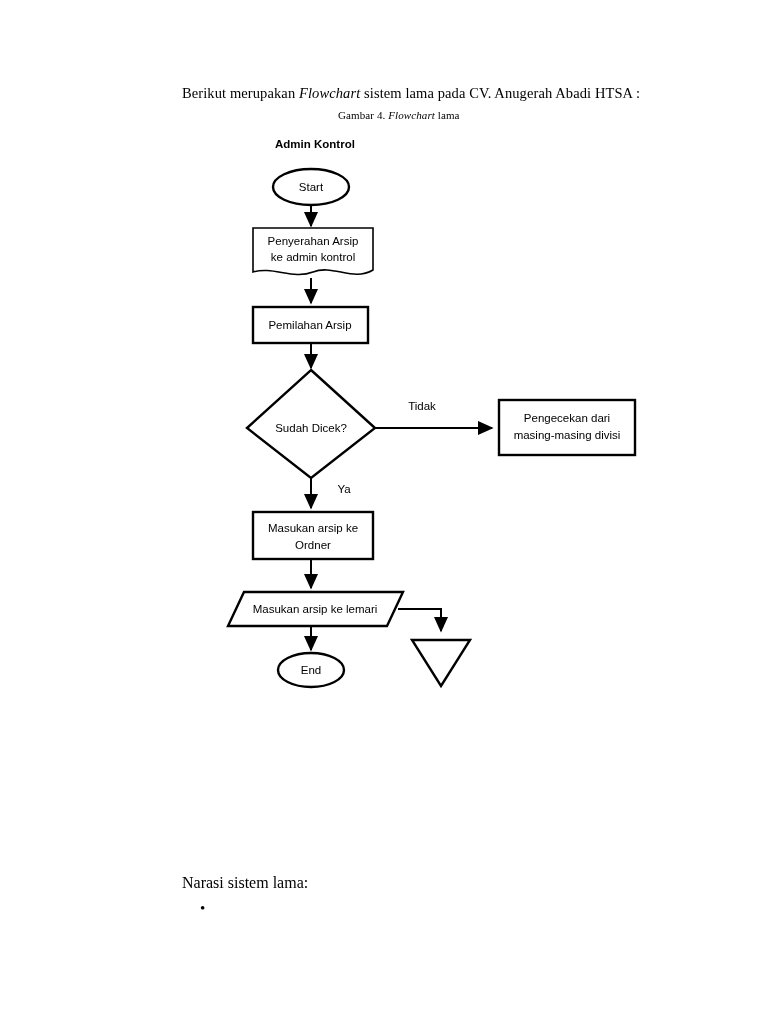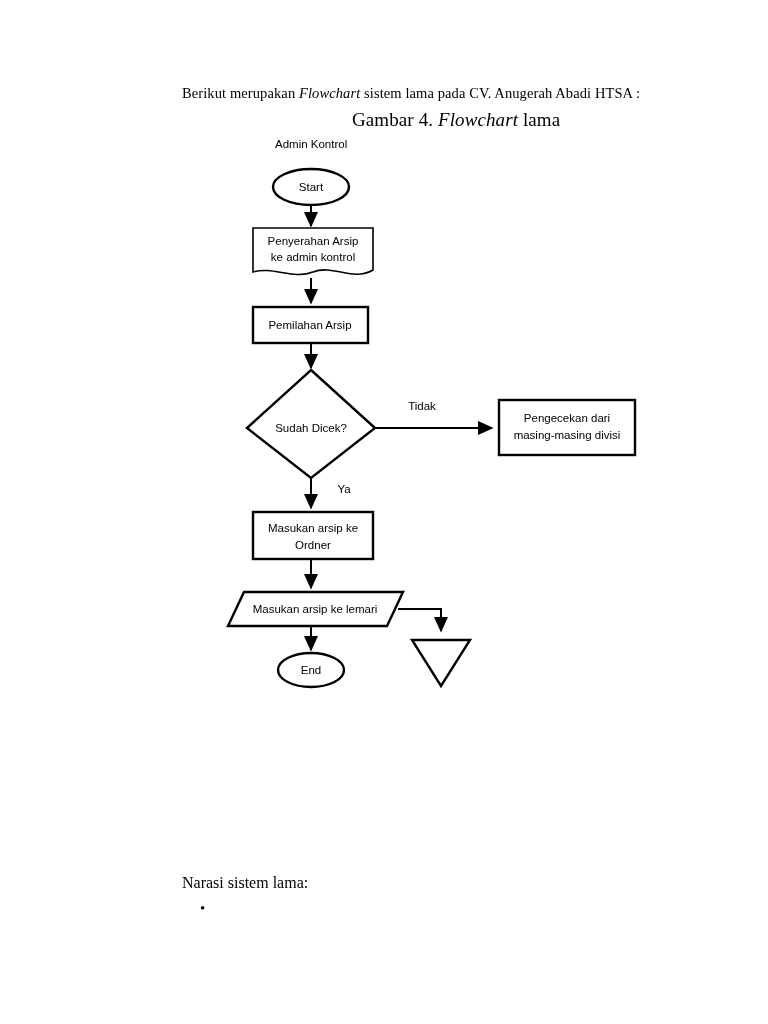--- a/index.html
+++ b/index.html
@@ -21,23 +21,23 @@
     color: #000000;
     white-space: nowrap;
   }
   #intro-line {
     left: 182px;
     top: 85px;
     font-size: 14.5px;
     letter-spacing: 0.1px;
   }
   #figure-caption {
-    left: 352px;
+    left: 338px;
     top: 109px;
-    font-size: 19px;
+    font-size: 11px;
     letter-spacing: 0.1px;
   }
   .ital {
     font-style: italic;
   }
   #narration-heading {
     left: 182px;
     top: 874px;
     font-size: 16px;
   }
@@ -63,20 +63,21 @@
     white-space: nowrap;
   }
   #swimlane-label {
     position: absolute;
     left: 275px;
     top: 138px;
     font-family: "Liberation Sans", "DejaVu Sans", sans-serif;
     font-size: 11.5px;
     color: #000;
     white-space: nowrap;
+    font-weight: bold;
   }
   #flow-canvas {
     position: absolute;
     left: 0;
     top: 0;
   }
   .node-text {
     font-family: "Liberation Sans", "DejaVu Sans", sans-serif;
     font-size: 11.5px;
     fill: #000000;

